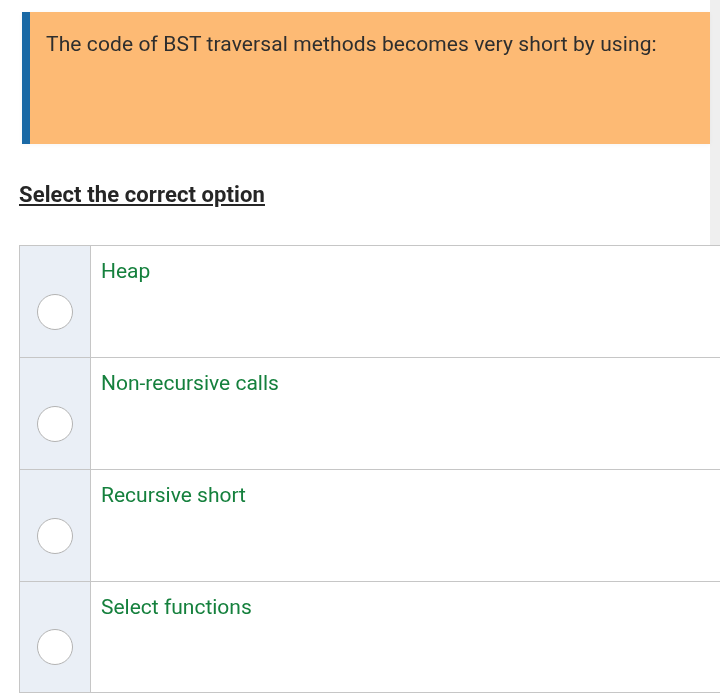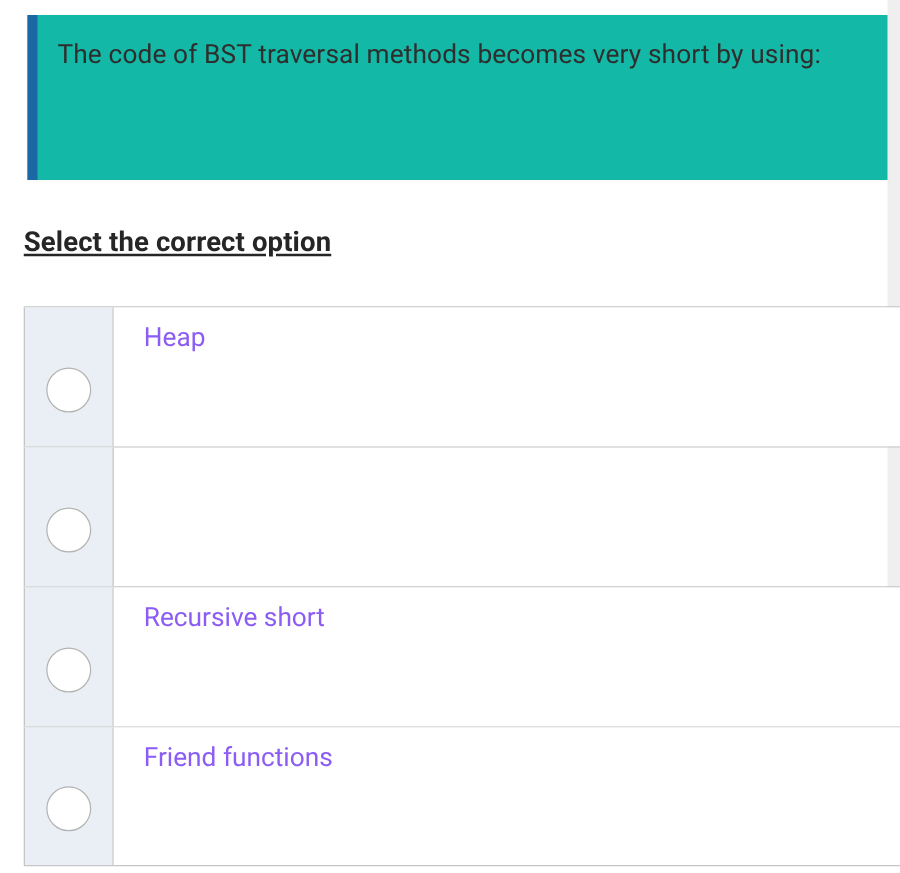--- a/index.html
+++ b/index.html
@@ -20,21 +20,21 @@
       height: 555px;
       background: #efefef;
     }
     .question-box {
       position: absolute;
       left: 22px;
       top: 12px;
       right: 10px;
       height: 132px;
       border-left: 8px solid #1a69a5;
-      background: #14b8a6;
+      background: #fdba74;
       box-shadow: 0 1px 4px rgba(0,0,0,0.04);
       padding: 18px 7px 18px 16px;
     }
     .question-text {
       font-size: 21px;
       color: #2e2e2e;
       line-height: 1.35;
       letter-spacing: 0.1px;
     }
     .instruction {
@@ -75,23 +75,23 @@
       width: 36px;
       height: 36px;
       border-radius: 50%;
       border: 1.5px solid #b3b3b3;
       background: #fff;
       cursor: pointer;
       margin-top: 20px;
     }
     .option-text-cell {
       flex: 1;
-      padding: 11px 10px 8px 24px;
+      padding: 11px 10px 8px 10px;
       font-size: 21px;
-      color: #8b5cf6;
+      color: #15803d;
       line-height: 1.35;
       background: #fff;
     }
   </style>
 </head>
 <body>
 
 <div class="scrollbar-track"></div>
 
 <div class="question-box">
@@ -106,29 +106,30 @@
     <div class="radio-cell">
       <div class="radio-circle"></div>
     </div>
     <div class="option-text-cell">Heap</div>
   </div>
 
   <div class="option-row">
     <div class="radio-cell">
       <div class="radio-circle"></div>
     </div>
+    <div class="option-text-cell">Non-recursive calls</div>
   </div>
 
   <div class="option-row">
     <div class="radio-cell">
       <div class="radio-circle"></div>
     </div>
     <div class="option-text-cell">Recursive short</div>
   </div>
 
   <div class="option-row">
     <div class="radio-cell">
       <div class="radio-circle"></div>
     </div>
-    <div class="option-text-cell">Friend functions</div>
+    <div class="option-text-cell">Select functions</div>
   </div>
 
 </div>
 
 </body></html>

